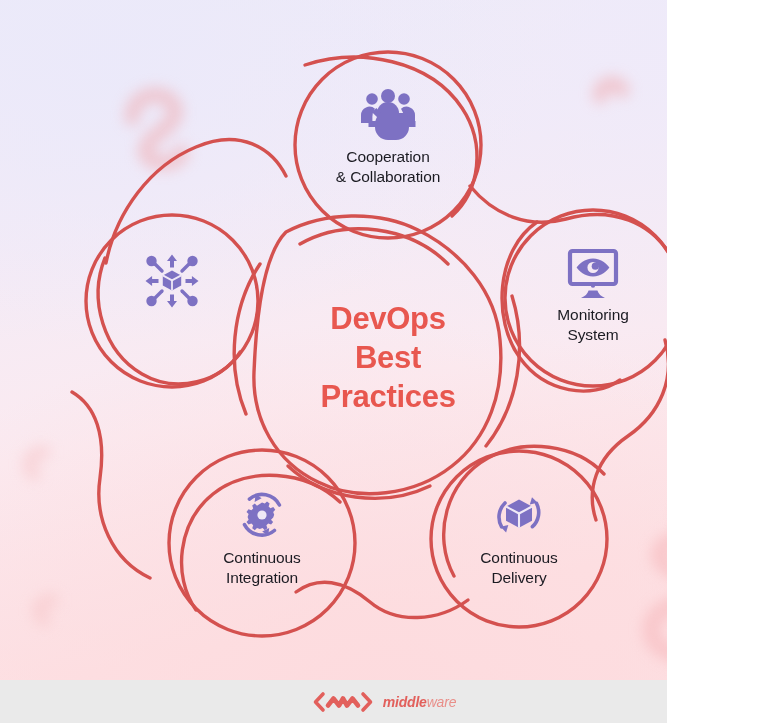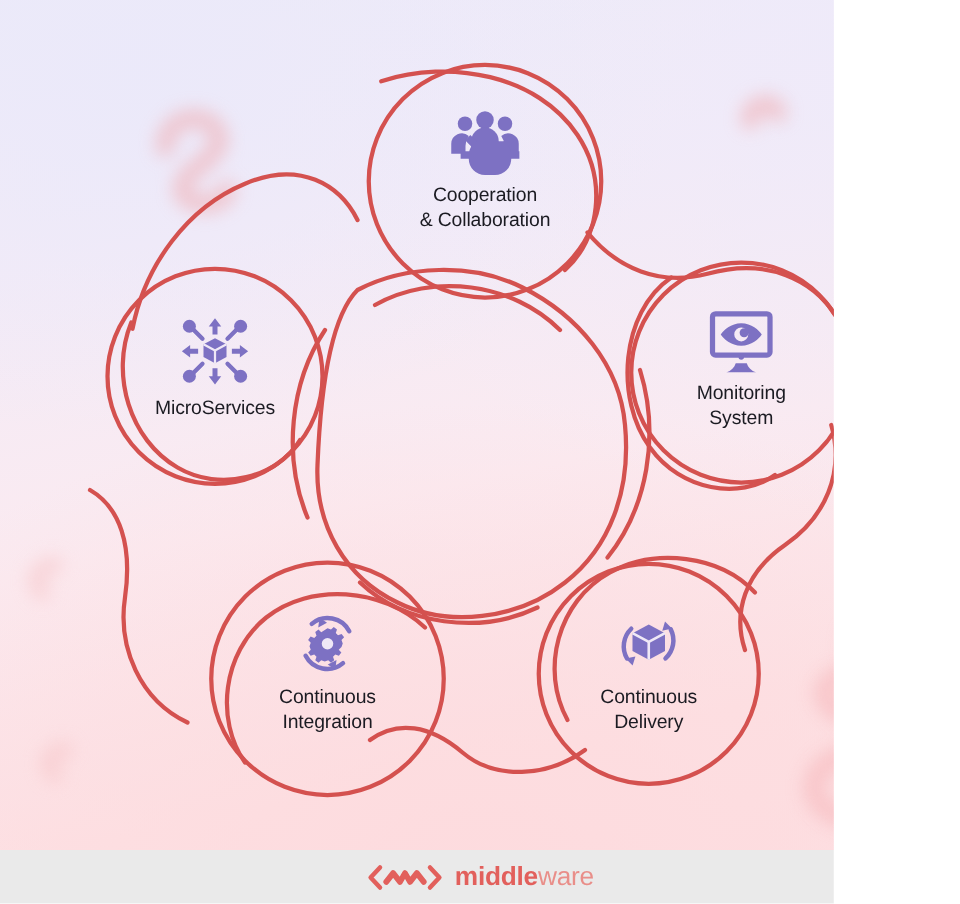--- a/index.html
+++ b/index.html
@@ -96,23 +96,24 @@
     display: flex;
     align-items: center;
     justify-content: center;
   }
   .logo {
     display: flex;
     align-items: center;
     gap: 9px;
   }
   .logo-word {
-    font-size: 21px;
+    font-size: 14px;
     letter-spacing: -0.2px;
     color: #e8736d;
+    font-style: italic;
   }
   .logo-word b {
     font-weight: 700;
     color: #e2605c;
   }
   .logo-word span.light {
     font-weight: 400;
     color: #e98e89;
   }
 </style>
@@ -315,23 +316,25 @@
             <line x1="17" y1="46" x2="24" y2="39"></line>
             <line x1="51" y1="46" x2="44" y2="39"></line>
           </g>
           <circle cx="13.5" cy="9.0" r="5.2"></circle>
           <circle cx="54.5" cy="9.0" r="5.2"></circle>
           <circle cx="13.5" cy="49.0" r="5.2"></circle>
           <circle cx="54.5" cy="49.0" r="5.2"></circle>
         </g>
       </svg>
     </span>
-    <div class="label">MicroServices</div>
-  </div>
-
+  </div>
+
+  <div class="center-title">DevOps
+Best
+Practices</div>
 
   <div class="footer">
     <div class="logo">
       <span style="line-height:0;">
         <svg width="62" height="24" viewBox="0 0 62 24" aria-hidden="true">
           <g fill="none" stroke="#e2605c" stroke-width="3.6" stroke-linecap="round" stroke-linejoin="round">
             <path d="M11 4 L3.5 12 L11 20"></path>
             <path d="M51 4 L58.5 12 L51 20"></path>
           </g>
           <g fill="none" stroke="#e2605c" stroke-width="4.6" stroke-linecap="round" stroke-linejoin="round">

